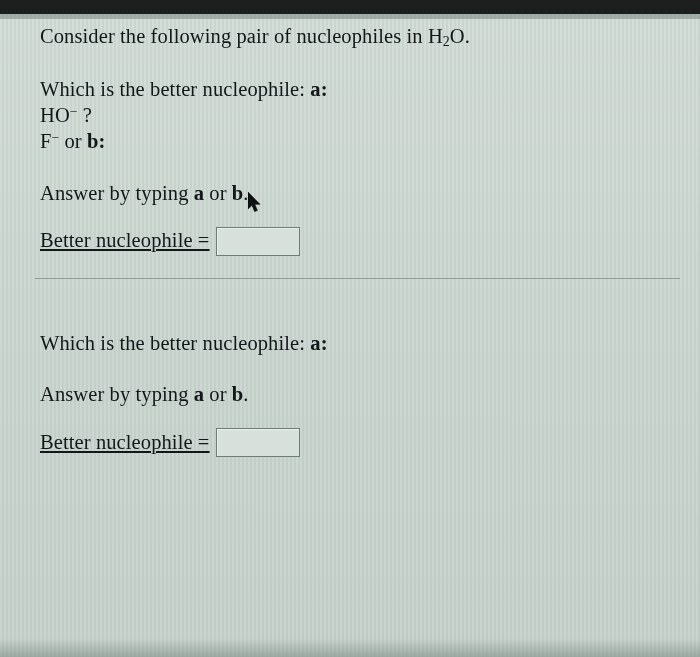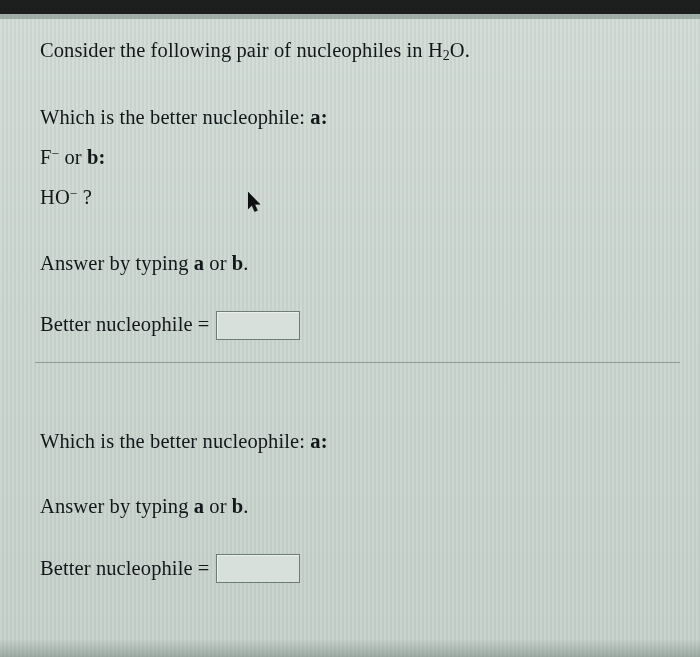--- a/index.html
+++ b/index.html
@@ -44,37 +44,37 @@
     right: 20px;
     top: 24px;
   }
   .block { position: relative; }
   .line {
     font-size: 20.5px;
     color: #13171a;
     line-height: 1.26;
     white-space: nowrap;
     letter-spacing: 0.1px;
-    margin-top: 14px;
   }
   .spacer-lg { height: 26px; }
   .spacer-md { height: 20px; }
   .bold { font-weight: bold; }
   sub {
     font-size: 0.68em;
     vertical-align: -0.25em;
   }
   sup {
     font-size: 0.66em;
     vertical-align: 0.45em;
   }
   .inline-row {
     display: flex;
     align-items: center;
     gap: 6px;
+    text-decoration: underline;
   }
   .answer-box {
     width: 78px;
     height: 25px;
     background: #d7e0db;
     border: 1px solid #6d7d76;
     box-shadow: inset 1px 1px 0 rgba(255,255,255,0.5);
     display: inline-block;
     vertical-align: middle;
   }
@@ -116,28 +116,28 @@
       </div>
 
       <div class="spacer-lg"></div>
 
       <div class="line">
         <span>Which is the better nucleophile:</span>
         <span class="bold">a:</span>
       </div>
 
       <div class="line">
+        <span>HO<sup>−</sup></span>
+        <span>?</span>
+      </div>
+
+      <div class="line">
         <span>F<sup>−</sup></span>
         <span>or</span>
         <span class="bold">b:</span>
-      </div>
-
-      <div class="line">
-        <span>HO<sup>−</sup></span>
-        <span>?</span>
       </div>
 
       <div class="spacer-lg"></div>
 
       <div class="line">
         <span>Answer by typing </span><span class="bold">a</span><span> or </span><span class="bold">b</span><span>.</span>
       </div>
 
       <div class="spacer-md"></div>
 

